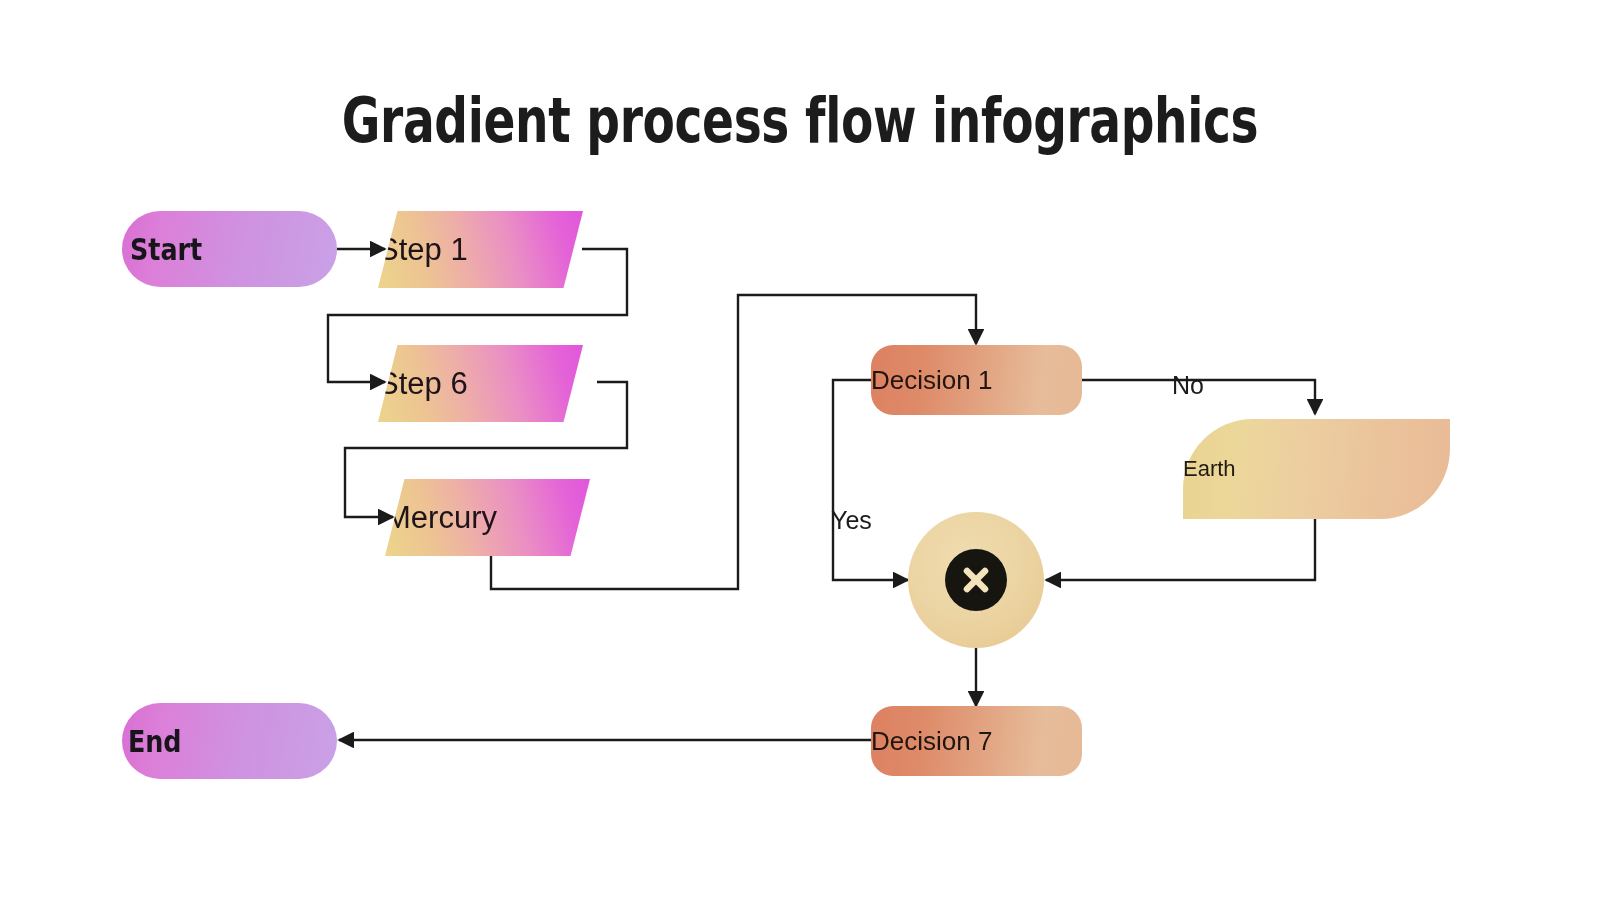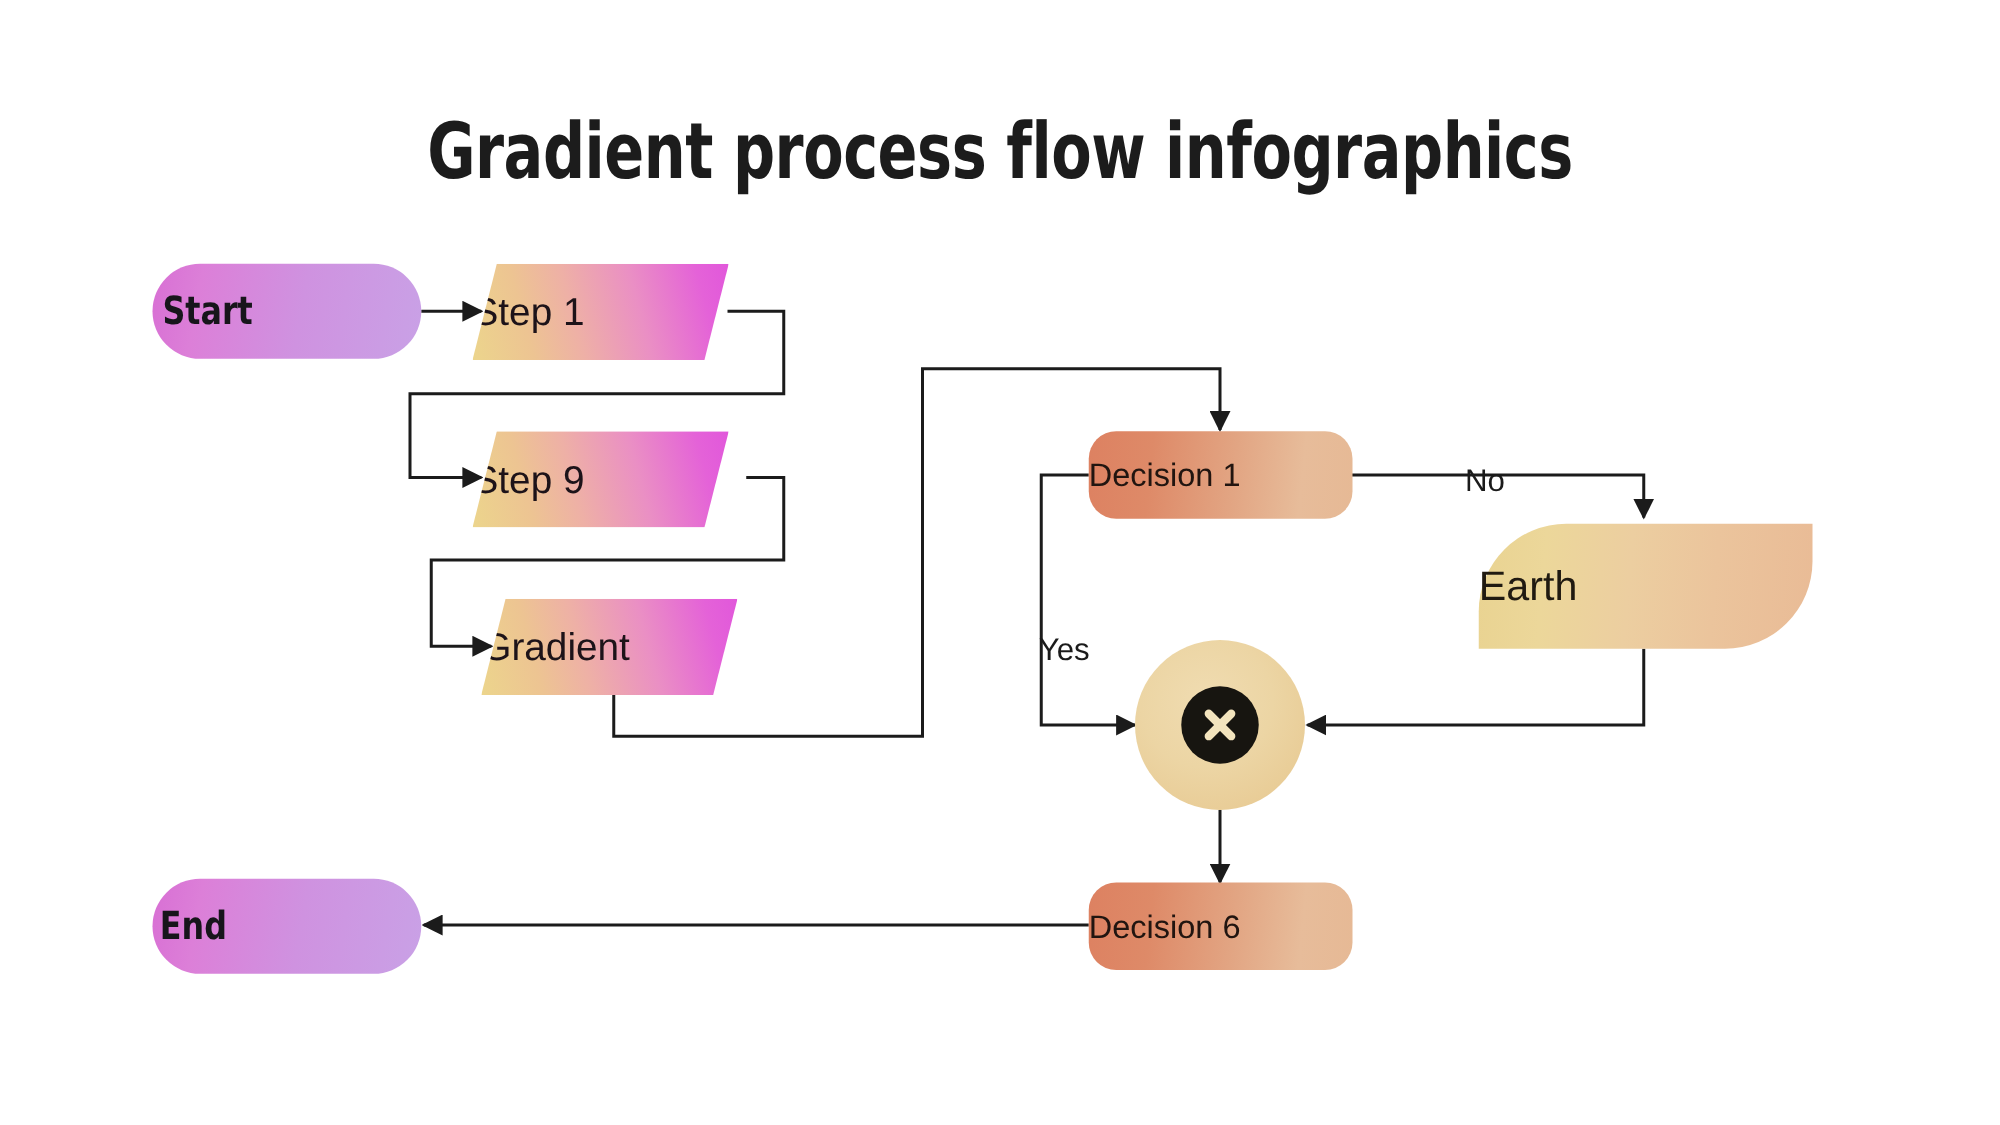--- a/index.html
+++ b/index.html
@@ -96,21 +96,21 @@
     font-size: 26px;
     color: #211510;
   }
 
   
   .leaf {
     border-radius: 70px 0 70px 0;
     background: linear-gradient(95deg, #e9d391 0%, #ecd79a 20%, #ecceA0 45%, #ebc49c 70%, #e9bb96 100%);
   }
   .leaf .label {
-    font-size: 33px;
+    font-size: 22px;
     color: #201a11;
   }
 
   
   .circle-node {
     border-radius: 50%;
     background: radial-gradient(circle at 42% 36%, #f0dcb1 0%, #ecd5a4 45%, #e6c68d 100%);
   }
   .badge {
     position: absolute;
@@ -173,25 +173,25 @@
 
   <div class="node pill" style="left:122px; top:211px; width:215px; height:76px;">
     <span class="label">Start</span>
   </div>
 
   <div class="node trapezoid" style="left:378px; top:211px; width:205px; height:77px;">
     <span class="label">Step 1</span>
   </div>
 
   <div class="node trapezoid" style="left:378px; top:345px; width:205px; height:77px;">
-    <span class="label">Step 9</span>
+    <span class="label">Step 6</span>
   </div>
 
   <div class="node trapezoid" style="left:385px; top:479px; width:205px; height:77px;">
-    <span class="label">Gradient</span>
+    <span class="label">Mercury</span>
   </div>
 
   <div class="node decision" style="left:871px; top:345px; width:211px; height:70px;">
     <span class="label">Decision 1</span>
   </div>
 
   <div class="node leaf" style="left:1183px; top:419px; width:267px; height:100px;">
     <span class="label">Earth</span>
   </div>
 
@@ -200,21 +200,21 @@
       <svg width="40" height="40" viewBox="0 0 40 40" xmlns="http://www.w3.org/2000/svg">
         <g fill="none" stroke="#f3e4bd" stroke-width="6.6" stroke-linecap="round" stroke-linejoin="round">
           <path d="M 11 11 L 29 29"></path>
           <path d="M 29 11 L 11 29"></path>
         </g>
       </svg>
     </span>
   </div>
 
   <div class="node decision" style="left:871px; top:706px; width:211px; height:70px;">
-    <span class="label">Decision 6</span>
+    <span class="label">Decision 7</span>
   </div>
 
   <div class="node pill" style="left:122px; top:703px; width:215px; height:76px;">
     <span class="label">End</span>
   </div>
 
   <div class="edge-label" style="left:831px; top:467px;">Yes</div>
   <div class="edge-label" style="left:1172px; top:332px;">No</div>
 
 </div>

